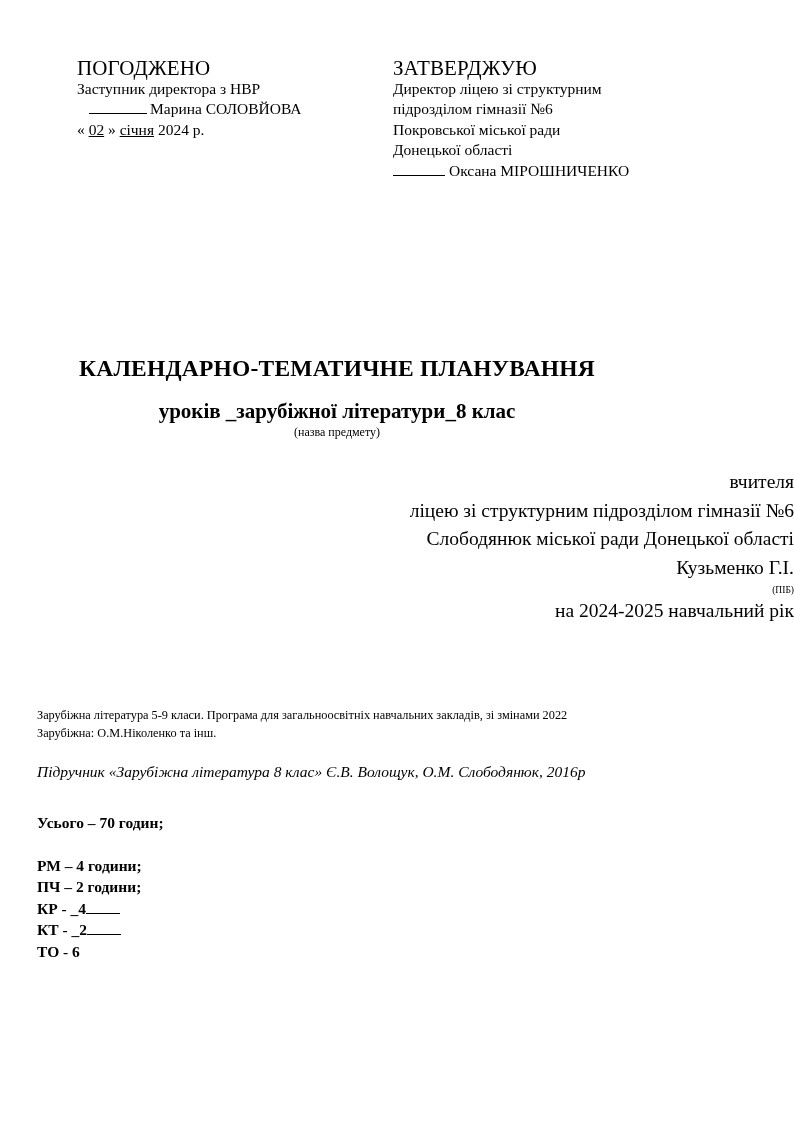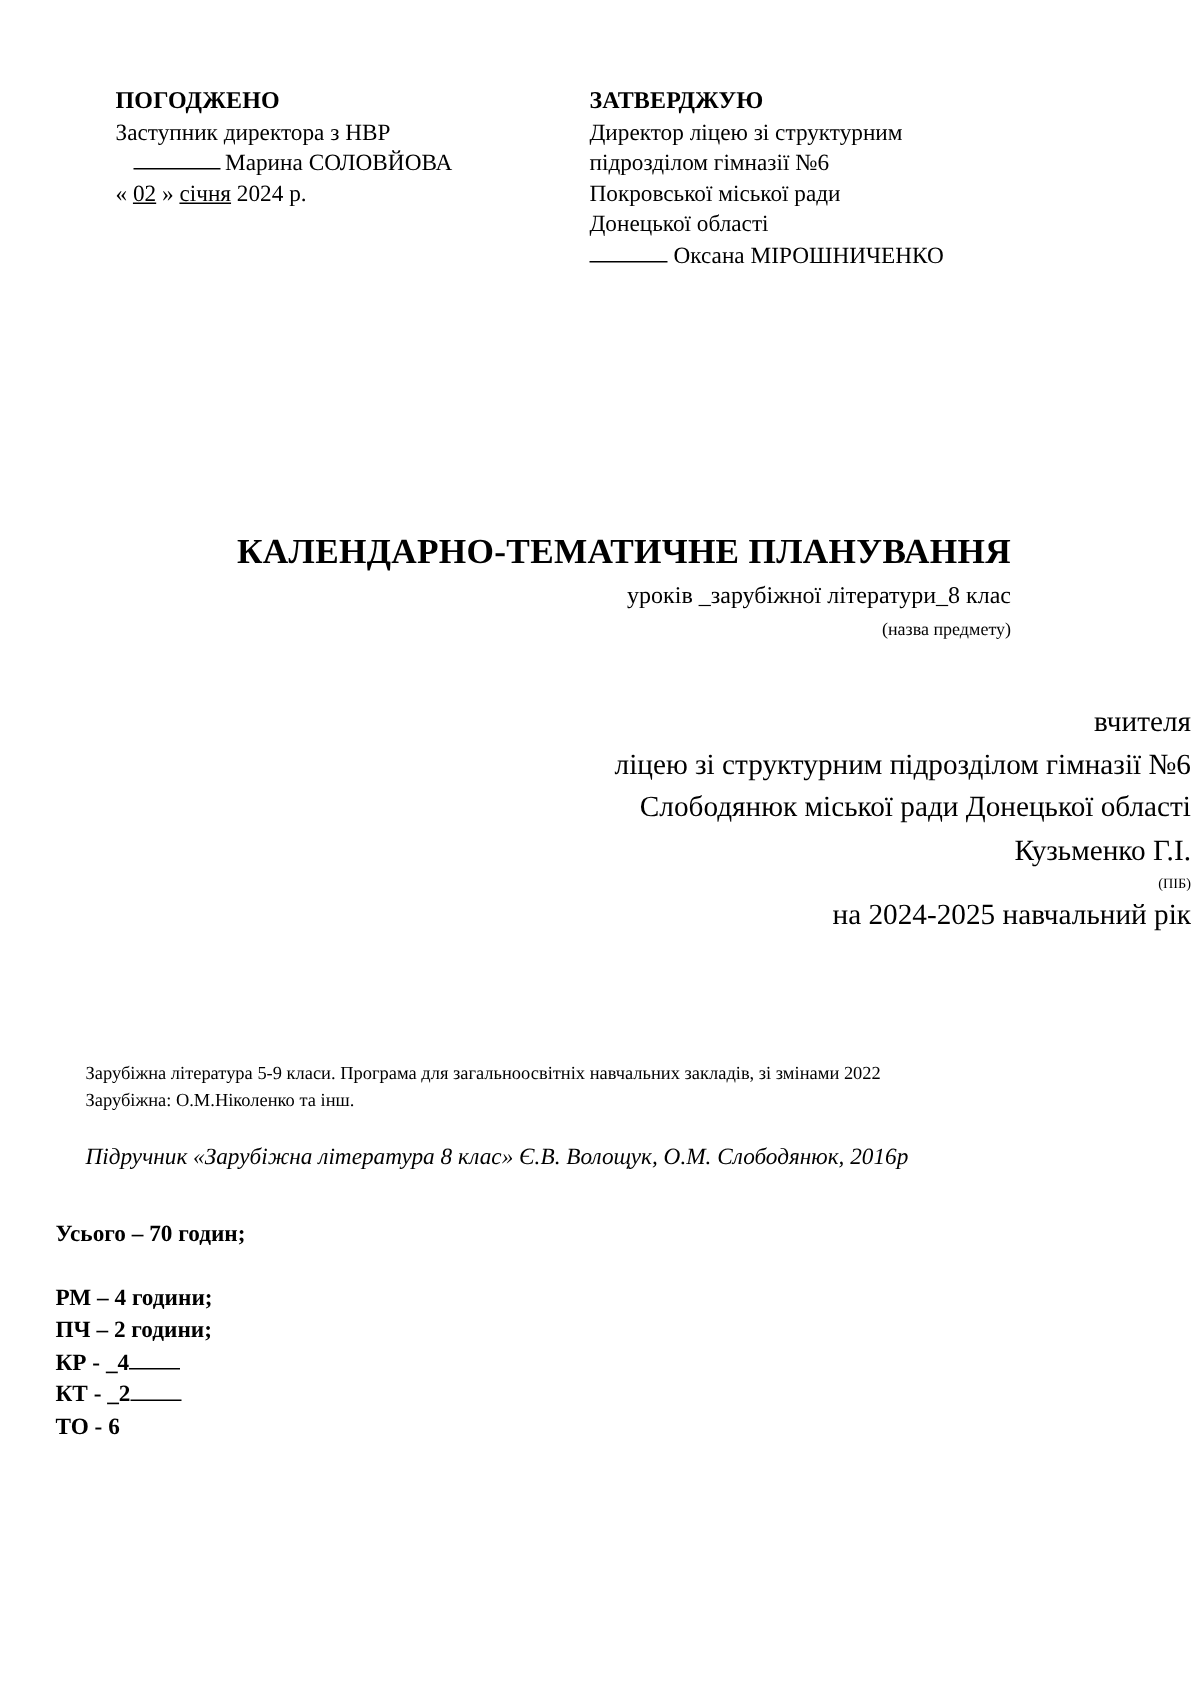--- a/index.html
+++ b/index.html
@@ -33,56 +33,56 @@
   .approval-col {
     position: absolute;
     top: 0;
     font-size: 15.5px;
     line-height: 20.5px;
   }
   .approval-col.left  { left: 77px;  width: 300px; }
   .approval-col.right { left: 393px; width: 330px; }
 
   .approval-title {
-    font-weight: bold;
-    font-size: 16px;
+    font-weight: normal;
+    font-size: 21px;
     letter-spacing: 0.1px;
     white-space: nowrap;
   }
   .approval-line { white-space: nowrap; }
   .sig-blank {
     display: inline-block;
     border-bottom: 1px solid #000;
     height: 0.85em;
     vertical-align: baseline;
   }
   .sig-blank.w-left  { width: 58px; margin-left: 12px; margin-right: 3px; }
   .sig-blank.w-right { width: 52px; margin-right: 4px; }
   .u { text-decoration: underline; text-align: right; }
 
   
   .title-block {
     position: absolute;
     top: 353px;
     left: 0;
     width: 674px;
-    text-align: right;
+    text-align: center;
   }
   .doc-title {
     font-size: 23.5px;
     font-weight: bold;
     letter-spacing: 0.2px;
     line-height: 30px;
     white-space: nowrap;
   }
   .doc-subtitle {
-    font-size: 16px;
-    font-weight: normal;
+    font-size: 21px;
+    font-weight: bold;
     line-height: 28px;
-    margin-top: 1px;
+    margin-top: 14px;
     white-space: nowrap;
   }
   .caption {
     font-size: 12px;
     line-height: 13px;
     margin-top: 1px;
   }
 
   
   .teacher-block {
@@ -95,21 +95,20 @@
     line-height: 28.5px;
   }
   .teacher-block .caption { font-size: 9.5px; line-height: 14px; }
 
   
   .notes {
     position: absolute;
     top: 707px;
     left: 37px;
     width: 720px;
-    margin-left: 20px;
   }
   .note-small {
     font-size: 12.3px;
     line-height: 17.5px;
   }
   .note-regular {
     font-size: 15.5px;
     line-height: 21px;
     margin-top: 19px;
     font-style: italic;

